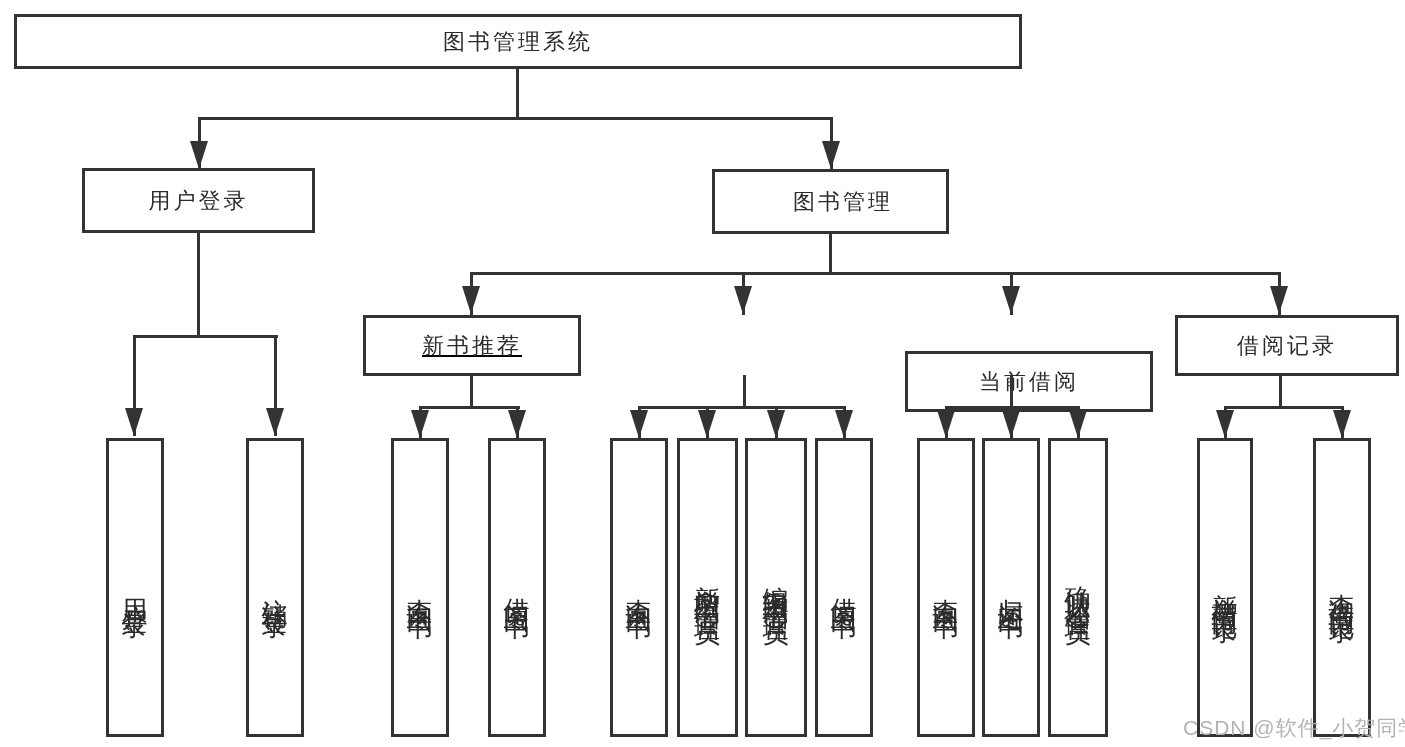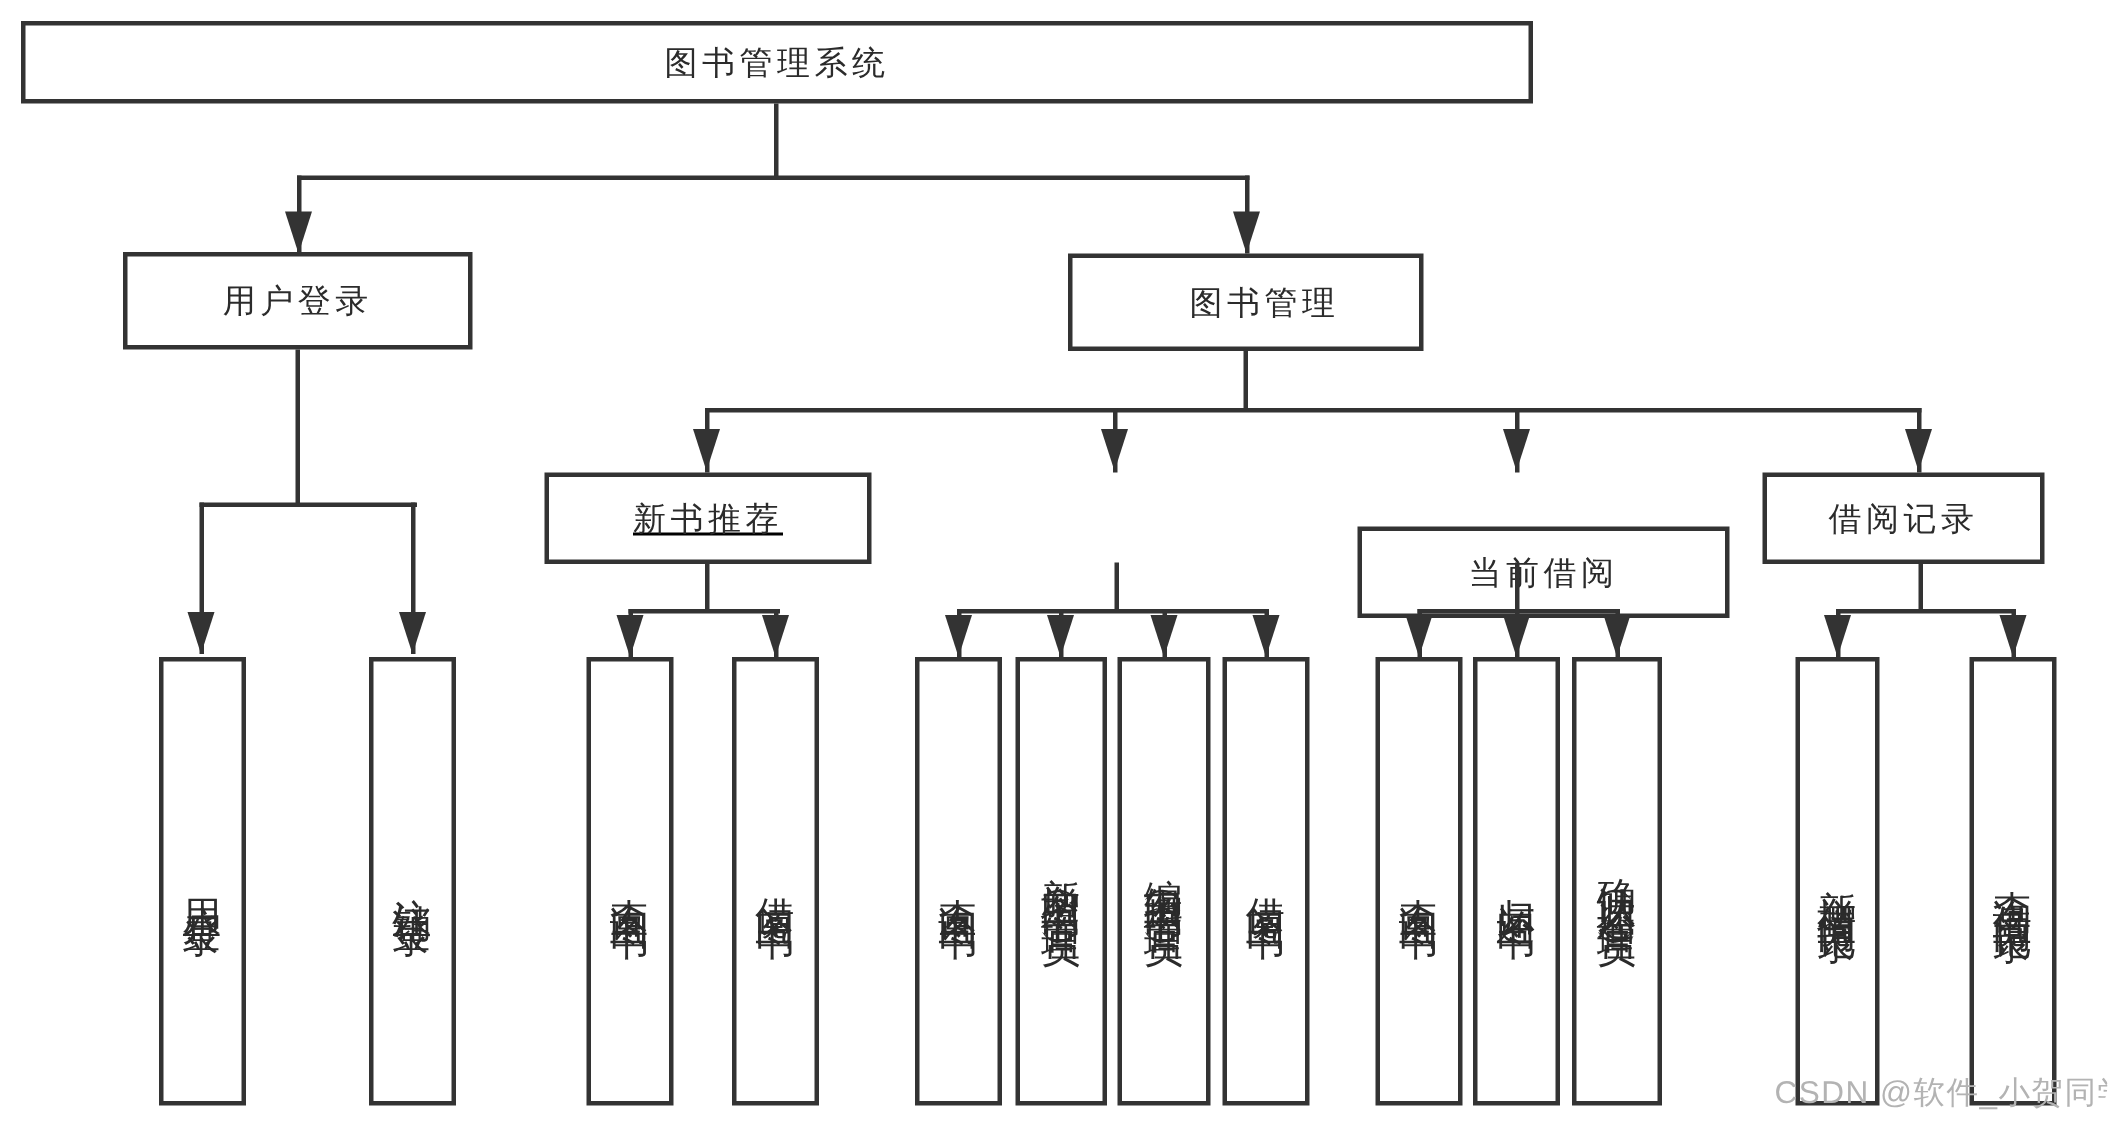--- a/index.html
+++ b/index.html
@@ -68,21 +68,21 @@
 
   <div class="box" style="left:363px;top:315px;width:218px;height:61px;text-decoration:underline;">
     <span class="hlabel">新书推荐</span>
   </div>
 
 
   <div class="box" style="left:905px;top:315px;width:248px;height:61px;margin-top:36px;">
     <span class="hlabel">当前借阅</span>
   </div>
 
-  <div class="box" style="left:1175px;top:315px;width:188px;height:61px;">
+  <div class="box" style="left:1175px;top:315px;width:224px;height:61px;">
     <span class="hlabel">借阅记录</span>
   </div>
 
   <div class="box" style="left:106px;top:438px;width:58px;height:299px;">
     <span class="vlabel">用户登录</span>
   </div>
   <div class="box" style="left:246px;top:438px;width:58px;height:299px;">
     <span class="vlabel">注销登录</span>
   </div>
 

